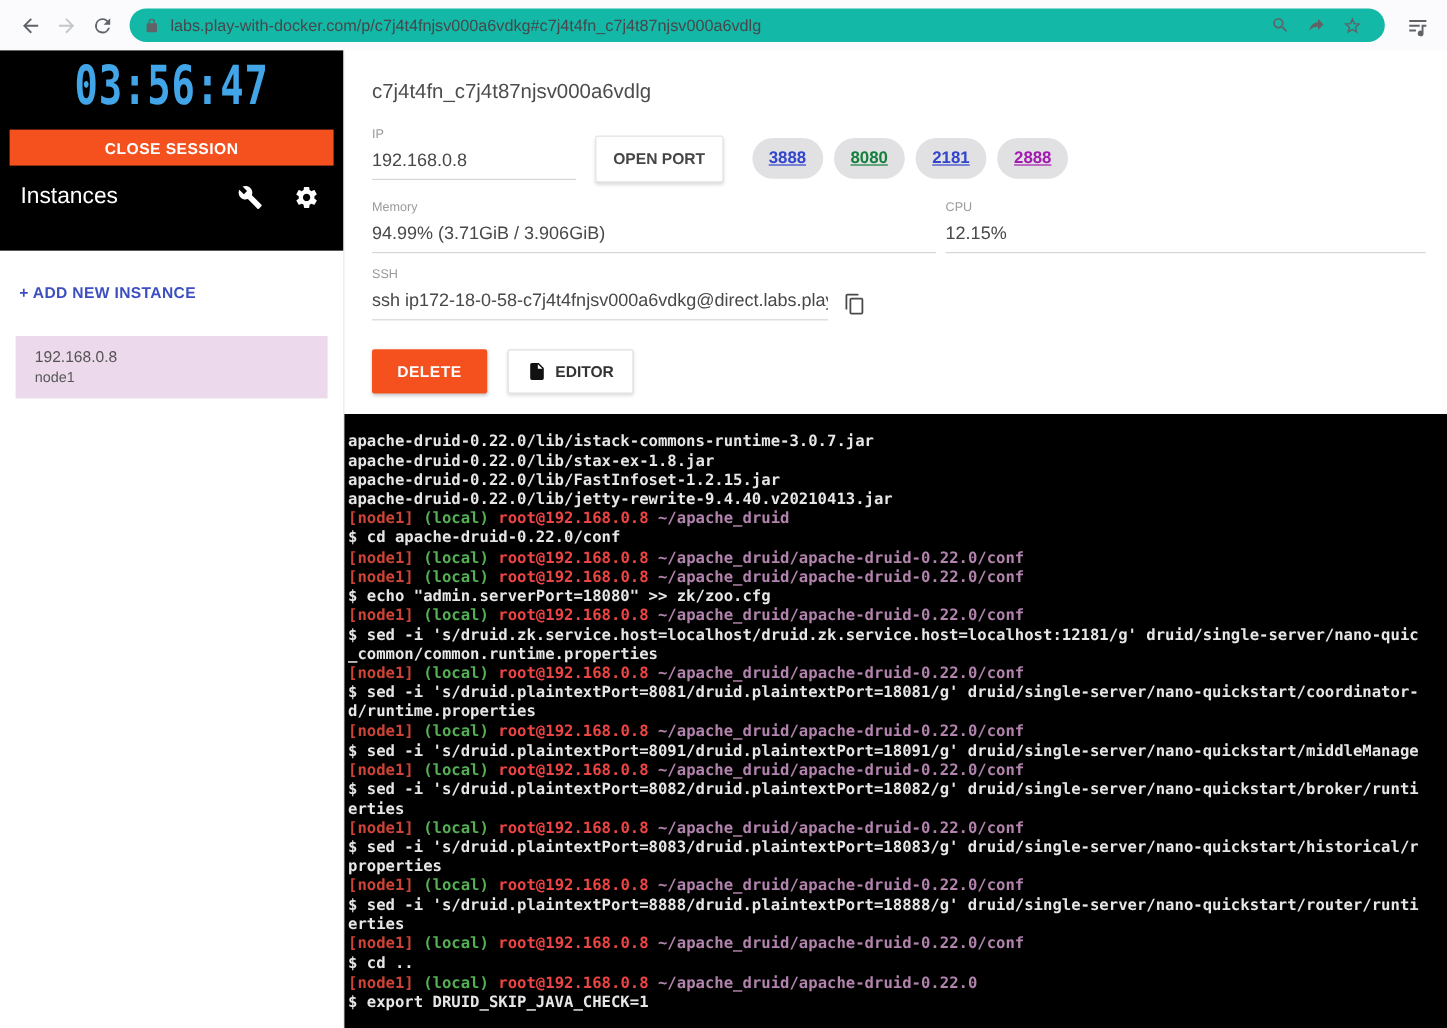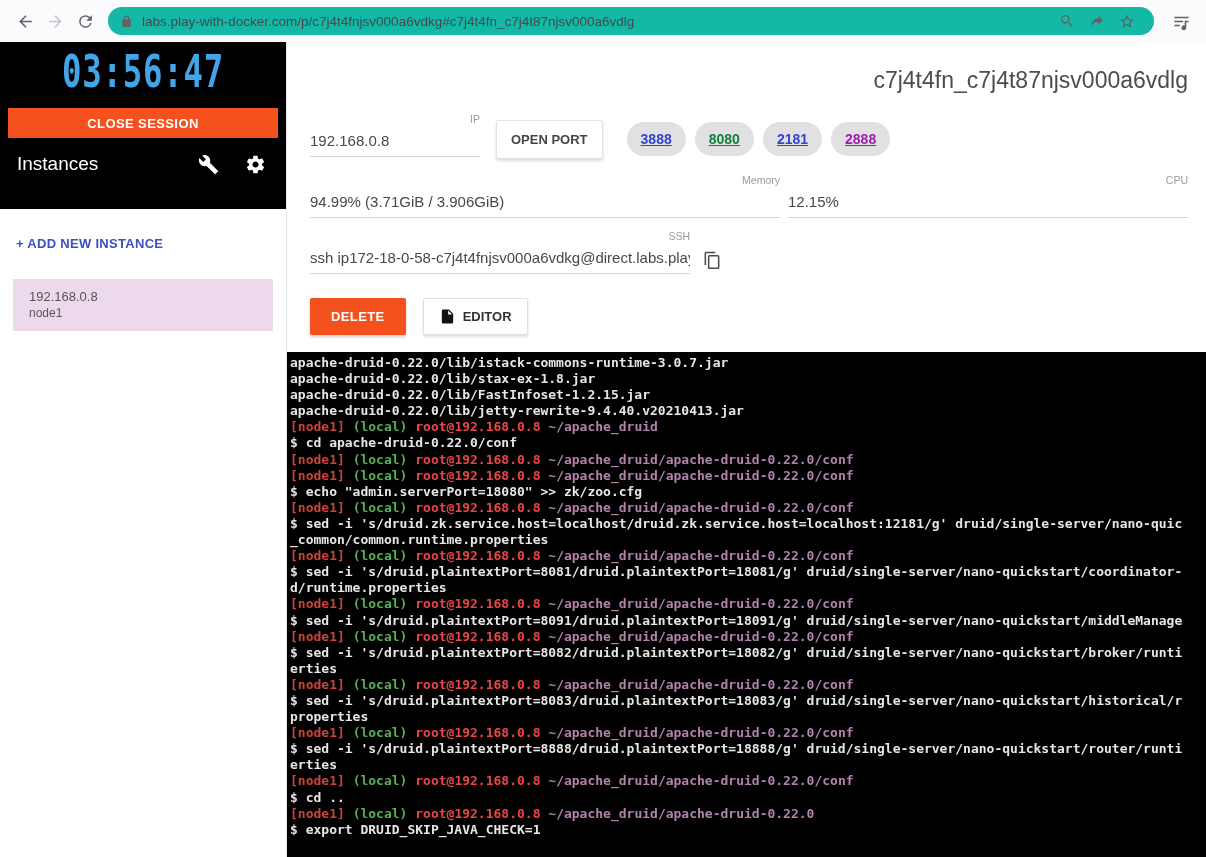--- a/index.html
+++ b/index.html
@@ -45,23 +45,23 @@
   .sidebar-white { flex:1; background:#fff; }
   .add-instance { display:inline-block; margin:27px 0 0 16px; color:#3d4fc0; font-size:13px;
                   font-weight:bold; letter-spacing:.3px; cursor:pointer; }
   .instance-item { margin:27px 13px 0; background:#ecdaec; padding:10px 16px 11px; cursor:pointer; }
   .instance-ip { font-size:13px; color:#545454; margin-bottom:2px; }
   .instance-node { font-size:12px; color:#585858; }
 
   
   .main { flex:1; display:flex; flex-direction:column; min-width:0; }
   .main-content { padding:25px 18px 0 23px; }
-  .page-title { font-size:23px; color:#4c4c4c; font-weight:400; margin-bottom:19px;text-align:right; }
-
-  .field-label { font-size:10.5px; color:#9b9b9b; margin-bottom:7px;text-align:right; }
+  .page-title { font-size:17px; color:#4c4c4c; font-weight:400; margin-bottom:19px; }
+
+  .field-label { font-size:10.5px; color:#9b9b9b; margin-bottom:7px; }
   .field-value { font-size:15px; color:#484848; padding-bottom:7px; border-bottom:1px solid #d6d6d6;
                  white-space:nowrap; overflow:hidden; }
 
   .row-ip { display:flex; align-items:flex-start; }
   .ip-field { width:170px; flex-shrink:0; }
   .open-port-btn { margin:7px 0 0 16px; background:#fff; border:1px solid #e3e3e3; border-radius:2px;
                    padding:11px 14px; font-size:13px; font-weight:bold; color:#454545;
                    box-shadow:0 2px 3px rgba(0,0,0,.14); cursor:pointer; flex-shrink:0;
                    font-family:"Liberation Sans", sans-serif; }
   .ports { display:flex; margin:9px 0 0 15px; }
@@ -84,21 +84,21 @@
                 font-family:"Liberation Sans", sans-serif; }
   .editor-btn { margin-left:17px; background:#fff; border:1px solid #e0e0e0; border-radius:2px;
                 display:flex; align-items:center; padding:9px 15px; font-weight:bold; font-size:13px;
                 color:#333; box-shadow:0 2px 3px rgba(0,0,0,.12); cursor:pointer;
                 font-family:"Liberation Sans", sans-serif; }
   .editor-btn svg { width:17px; height:17px; fill:#111; margin-right:7px; }
 
   
   .terminal { flex:1; margin-top:17px; background:#000; overflow:hidden;
               font-family:"DejaVu Sans Mono", monospace; font-size:13px; font-weight:bold;
-              line-height:16.1px; padding:3px 0 0 3px; cursor:text; }
+              line-height:16.1px; padding:16px 0 0 3px; cursor:text; }
   .tline { white-space:pre; }
   .t-w { color:#e6e6e6; }
   .t-r { color:#cd4436; }
   .t-g { color:#54b054; }
   .t-b { color:#ef4444; }
   .t-m { color:#b283ad; }
 </style>
 </head>
 <body>
 

